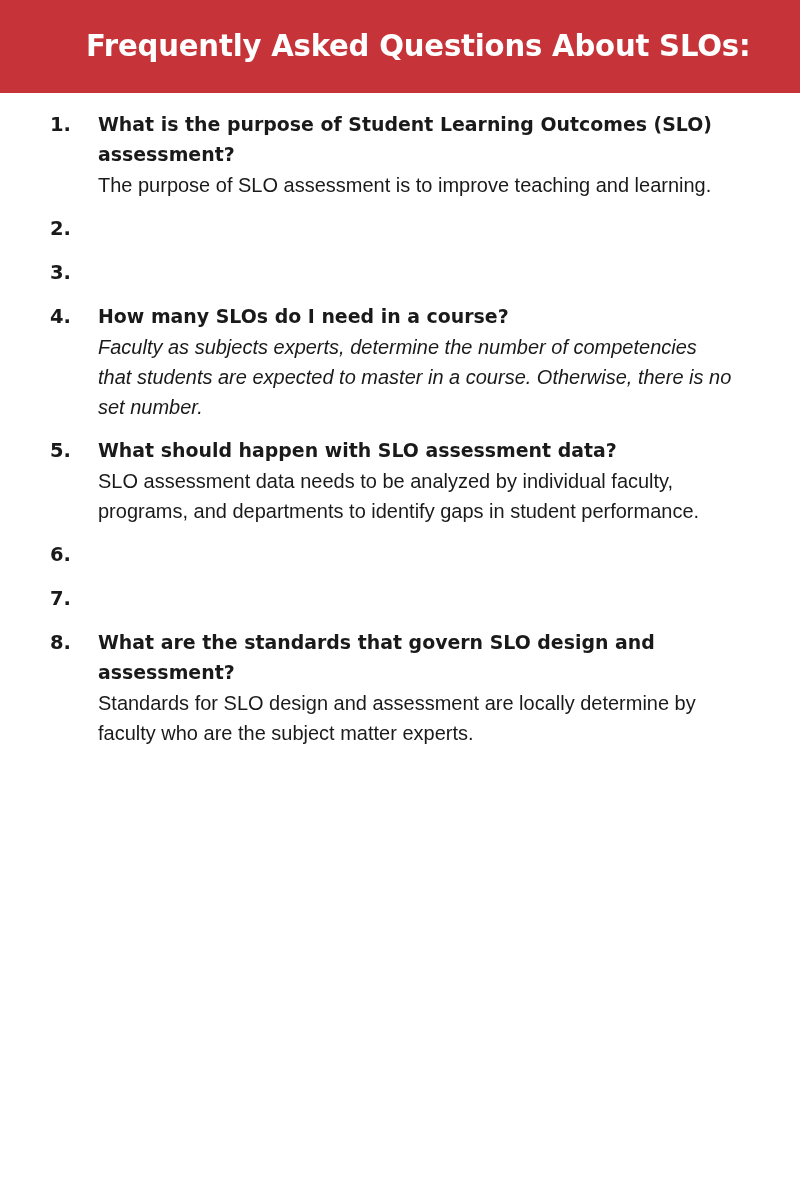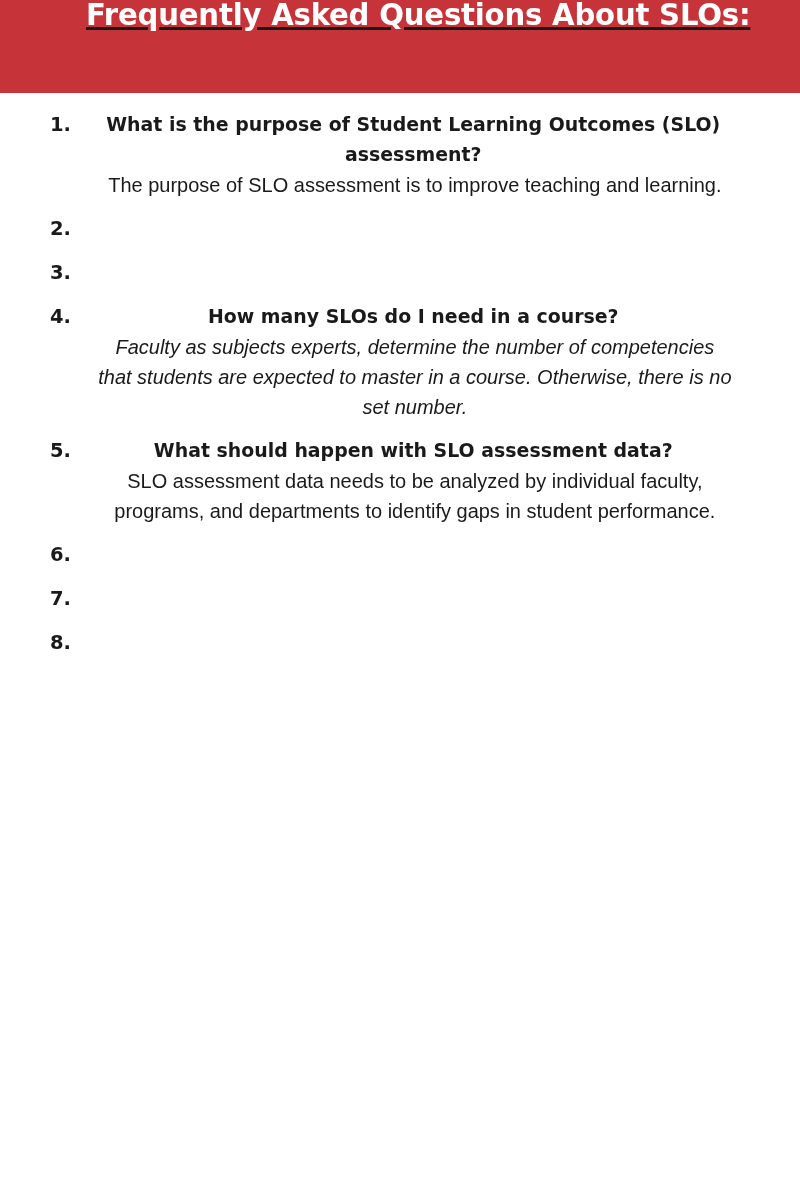--- a/index.html
+++ b/index.html
@@ -15,23 +15,23 @@
     overflow: hidden;
     position: relative;
   }
 
   
   .banner {
     width: 800px;
     height: 93px;
     background: #c63338;
     display: flex;
+    align-items: center;
     box-sizing: border-box;
     padding-left: 86px;
-    text-decoration: underline;
   }
   .banner-title {
     color: #ffffff;
     font-family: "DejaVu Sans", sans-serif;
     font-weight: bold;
     font-size: 30.5px;
     letter-spacing: -0.2px;
     line-height: 1;
     white-space: nowrap;
     transform: scaleX(0.955);
@@ -53,21 +53,20 @@
     flex: 0 0 48px;
     font-family: "DejaVu Sans", sans-serif;
     font-weight: bold;
     font-size: 19.5px;
     line-height: 30px;
     color: #1a1a1a;
   }
   .faq-body {
     flex: 1 1 auto;
     min-width: 0;
-    text-align: center;
   }
   .faq-question {
     font-family: "DejaVu Sans", sans-serif;
     font-weight: bold;
     font-size: 19.5px;
     line-height: 30px;
     color: #1a1a1a;
     margin: 0;
     transform: scaleX(0.97);
     transform-origin: left top;
@@ -122,14 +121,18 @@
       </div>
     </div>
     <div class="faq-item">
       <div class="faq-number">6.</div>
     </div>
     <div class="faq-item">
       <div class="faq-number">7.</div>
     </div>
     <div class="faq-item">
       <div class="faq-number">8.</div>
+      <div class="faq-body">
+        <p class="faq-question">What are the standards that govern SLO design and assessment?</p>
+        <p class="faq-answer">Standards for SLO design and assessment are locally determine by faculty who are the subject matter experts.</p>
+      </div>
     </div>
   </div>
 
 </body></html>

